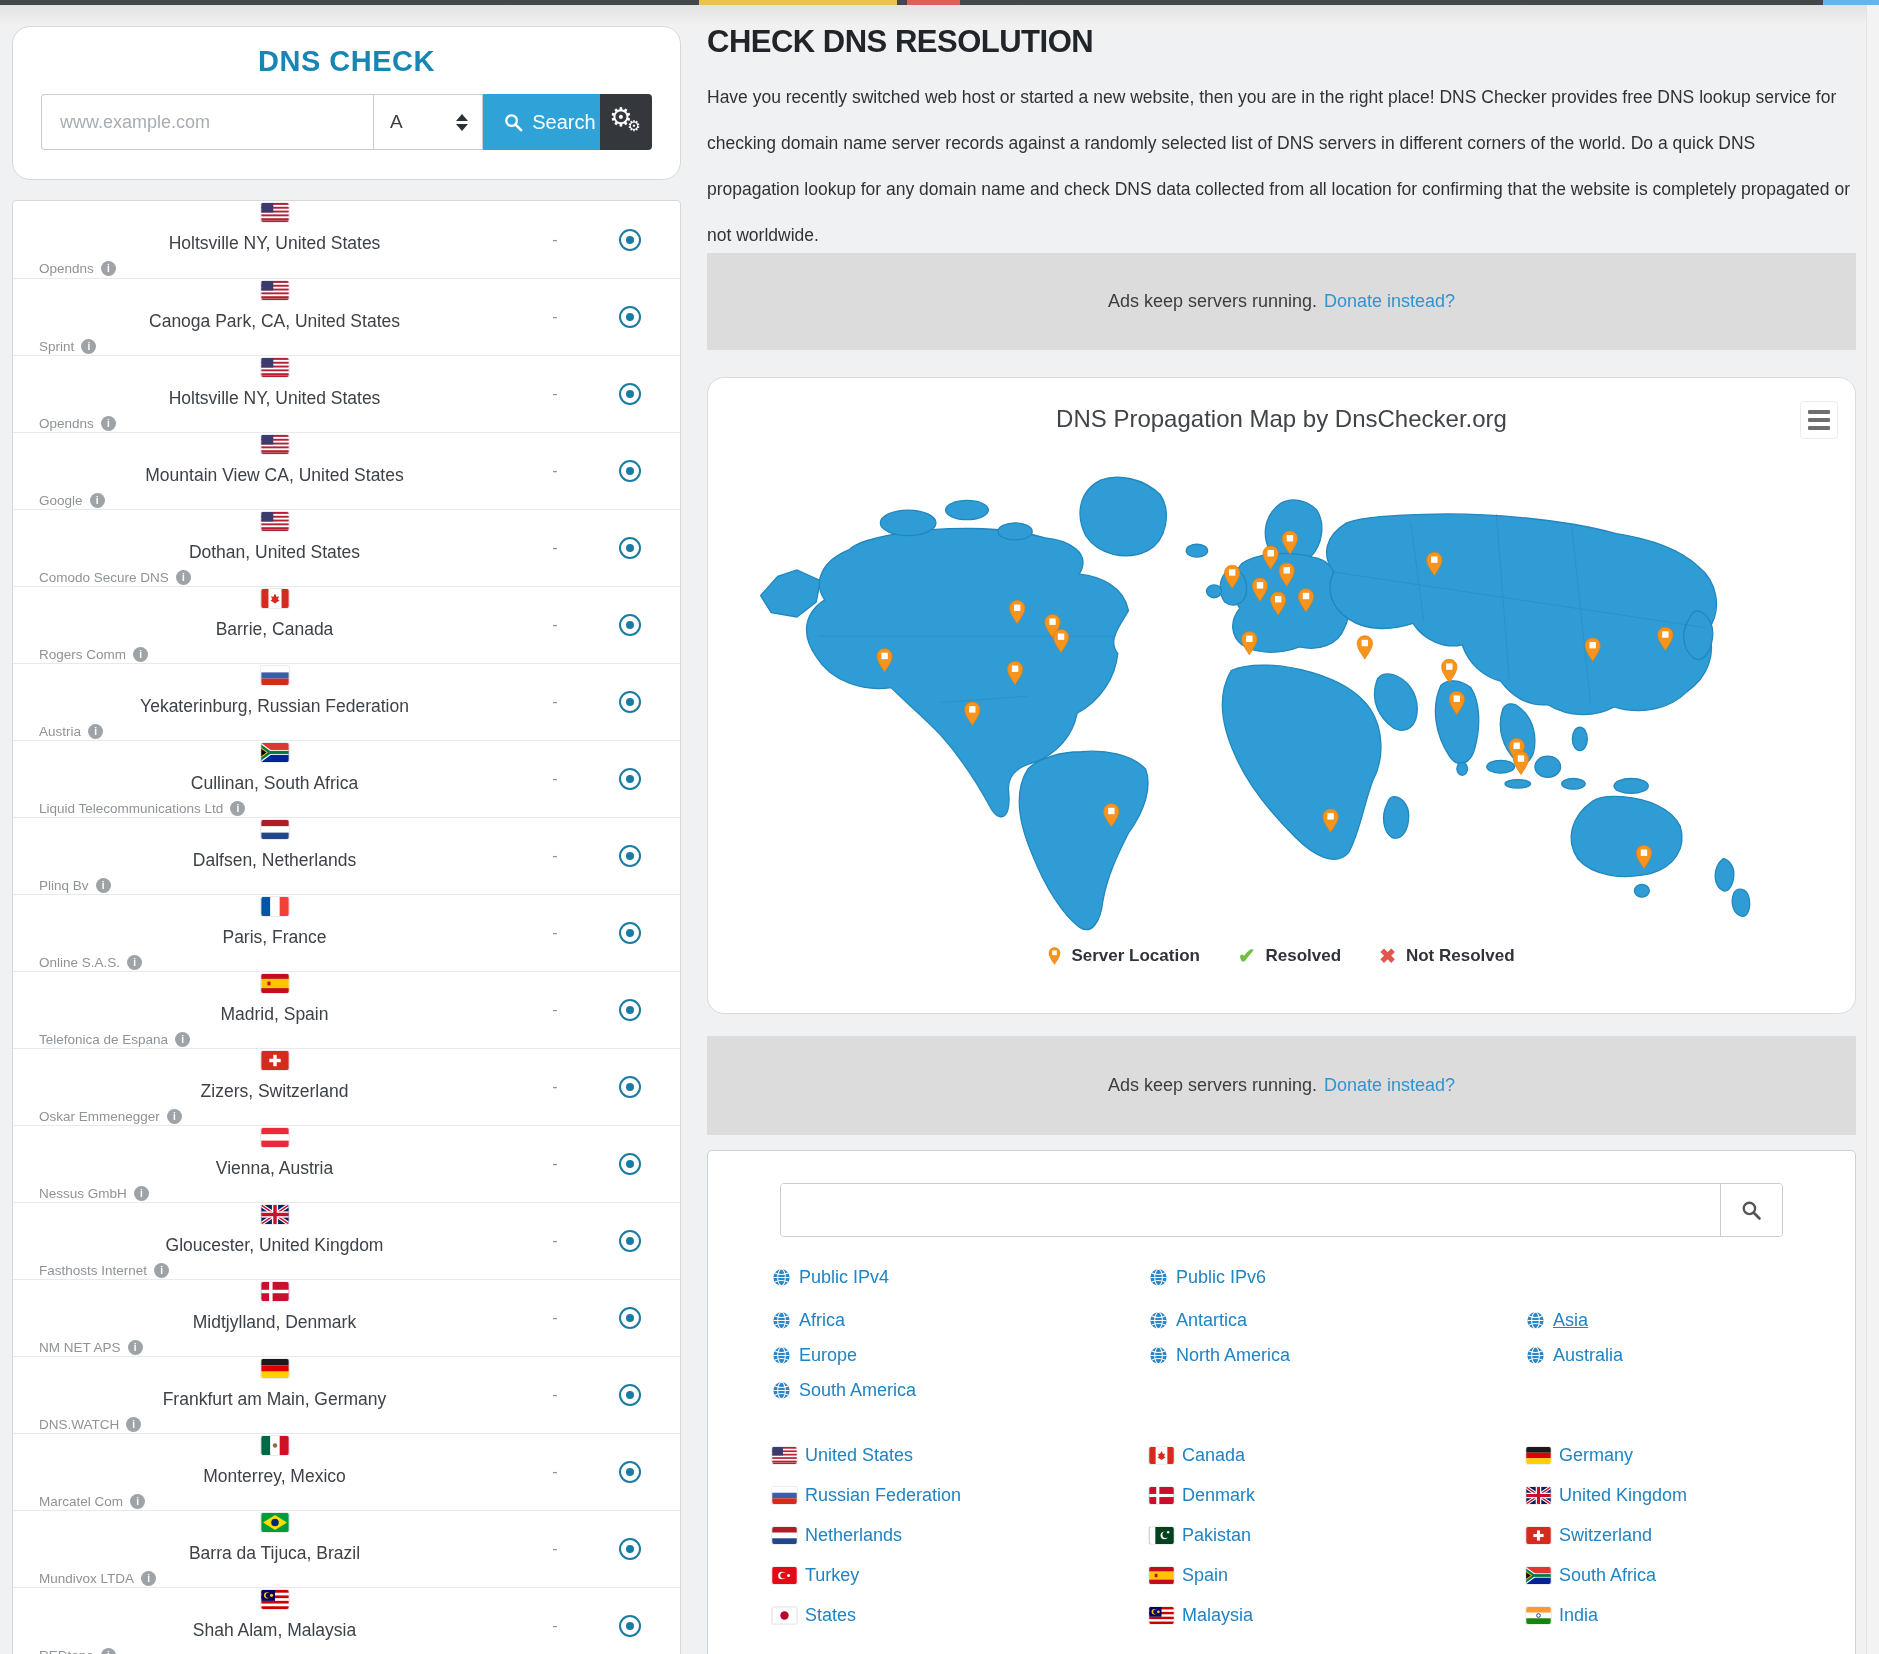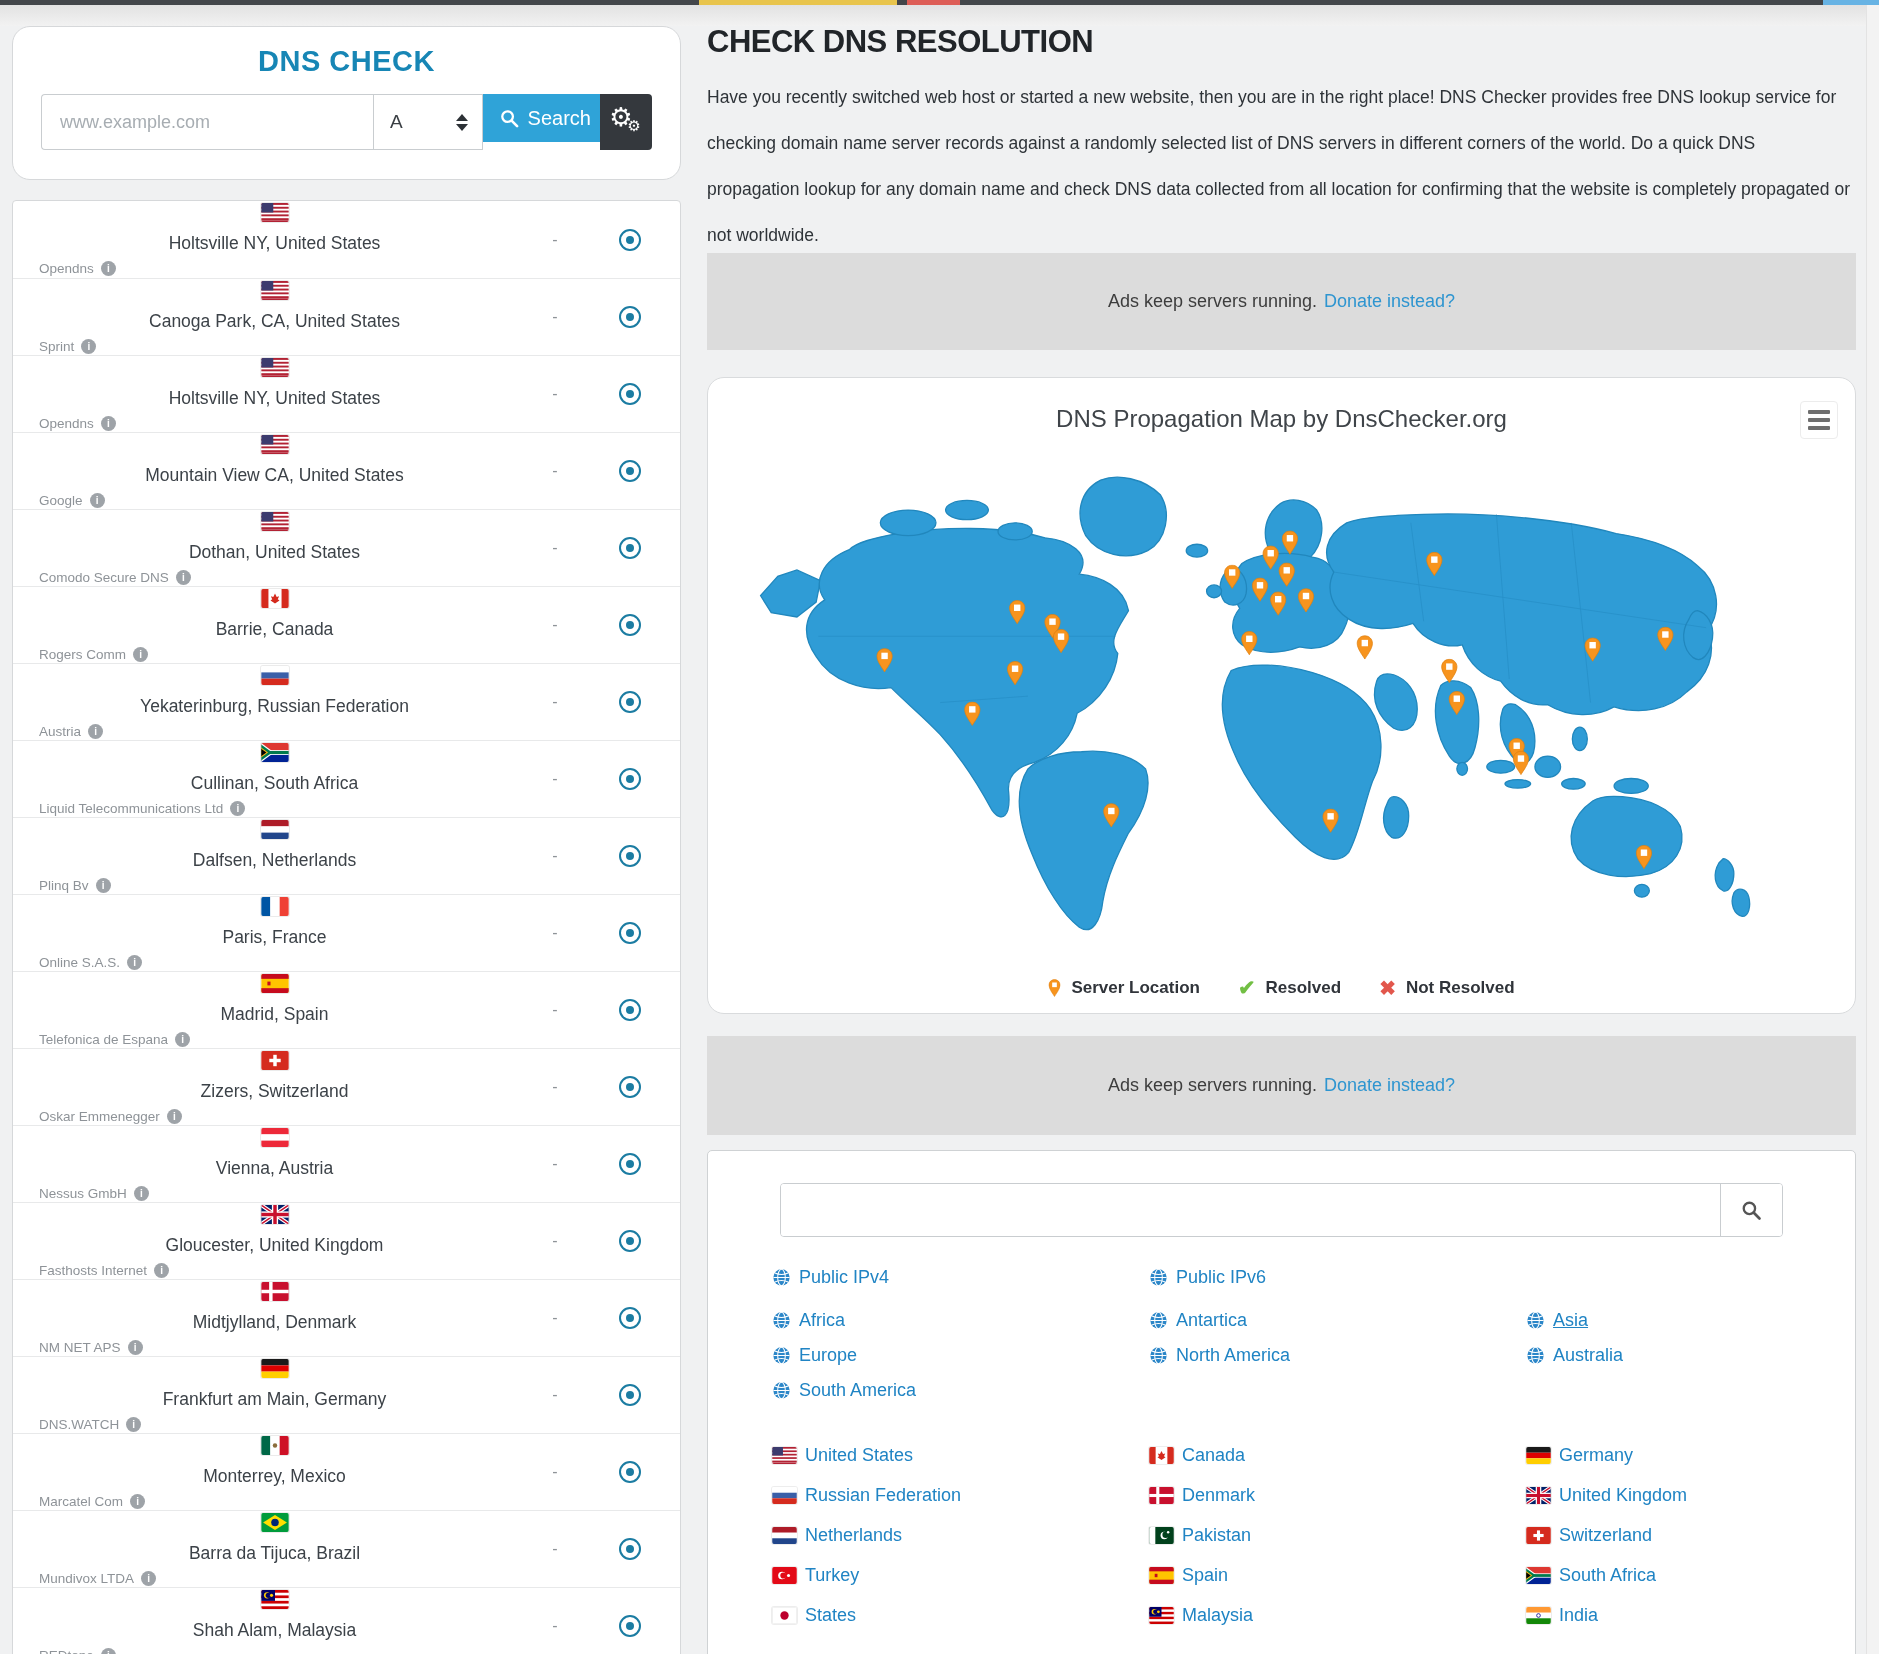--- a/index.html
+++ b/index.html
@@ -24,22 +24,22 @@
                   border-radius:4px 0 0 4px; padding:0 18px; font-size:18px; color:#333;
                   font-family:"Liberation Sans",sans-serif; outline:none; }
   .domain-input::placeholder { color:#a7adb2; }
   .record-select { width:110px; height:56px; border:1px solid #c9cdd0; background:#fff;
                    display:flex; align-items:center; justify-content:space-between;
                    padding:0 14px 0 16px; font-size:19px; color:#3a3f44; cursor:pointer; }
   .caret { display:flex; flex-direction:column; gap:3px; }
   .caret i { display:block; width:0; height:0; border-left:6px solid transparent; border-right:6px solid transparent; }
   .caret .up   { border-bottom:7px solid #2c3136; }
   .caret .down { border-top:7px solid #2c3136; }
-  .search-btn { width:118px; height:48px; background:#2fa3d8; color:#fff; border:none;
-                font-size:20px; display:flex; align-items:center; justify-content:flex-start; gap:9px; cursor:pointer;padding-left:17px; }
+  .search-btn { width:118px; height:56px; background:#2fa3d8; color:#fff; border:none;
+                font-size:20px; display:flex; align-items:center; justify-content:center; gap:9px; cursor:pointer;padding-left:17px; }
   .gear-btn { width:52px; height:56px; background:#34383d; border:none; border-radius:0 4px 4px 0;
               color:#fff; position:relative; cursor:pointer; }
   .gear-big { position:absolute; left:9px; top:10px; font-size:26px; line-height:26px; }
   .gear-small { position:absolute; left:27px; top:24px; font-size:15px; line-height:15px; }
 
   .server-card { position:absolute; left:12px; top:200px; width:669px; height:1463px; overflow:hidden; }
   .srow { display:flex; align-items:center; height:77px; padding:0 20px 0 26px; border-top:1px solid #e8e9ea; }
   .srow:first-child { border-top:none; }
   .srow-main { flex:1; }
   .srow-top { display:flex; align-items:center; gap:11px;flex-direction:column; }
@@ -69,21 +69,21 @@
   .map-card { position:absolute; top:377px; left:0; width:1149px; height:637px;
               background:#fff; border:1px solid #d9dbdd; border-radius:17px; }
   .map-title { text-align:center; margin-top:27px; font-size:24px; color:#3f4449; font-weight:500; }
   .hamburger { position:absolute; right:17px; top:23px; width:38px; height:38px; background:#fff;
                border:1px solid #ececec; border-radius:4px; display:flex; flex-direction:column;
                justify-content:center; align-items:center; gap:4px; cursor:pointer; }
   .hamburger i { display:block; width:22px; height:4px; background:#6f6f6f; border-radius:1px; }
   .map-svg { position:absolute; left:22px; top:70px; width:1105px; height:492px; }
   .map-legend { position:absolute; left:0; right:0; top:566px; display:flex; justify-content:center;
                 align-items:center; gap:38px; }
-  .legend-item { display:flex; align-items:center; gap:10px; font-size:17px; font-weight:bold; color:#30343a;margin-top:32px; }
+  .legend-item { display:flex; align-items:center; gap:10px; font-size:17px; font-weight:bold; color:#30343a; }
   .legend-check { color:#72bf44; font-size:21px; font-weight:bold; }
   .legend-cross { color:#e2574c; font-size:20px; font-weight:bold; }
 
   .finder-card { position:absolute; top:1150px; left:0; width:1149px; height:518px;
                  background:#fff; border:1px solid #cfd2d4; border-radius:5px; padding:32px 64px 0 64px; }
   .finder-search { display:flex; height:54px; border:1px solid #c9cdd0; border-radius:4px;
                    overflow:hidden; margin:0 8px; background:#fff; }
   .finder-input { flex:1; border:none; outline:none; padding:0 16px; font-size:17px;
                   font-family:"Liberation Sans",sans-serif; }
   .finder-btn { width:62px; background:#fff; border:none; border-left:1px solid #c9cdd0;

